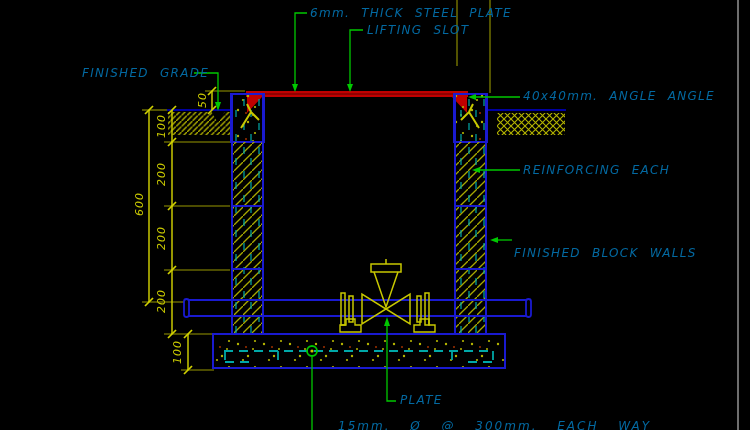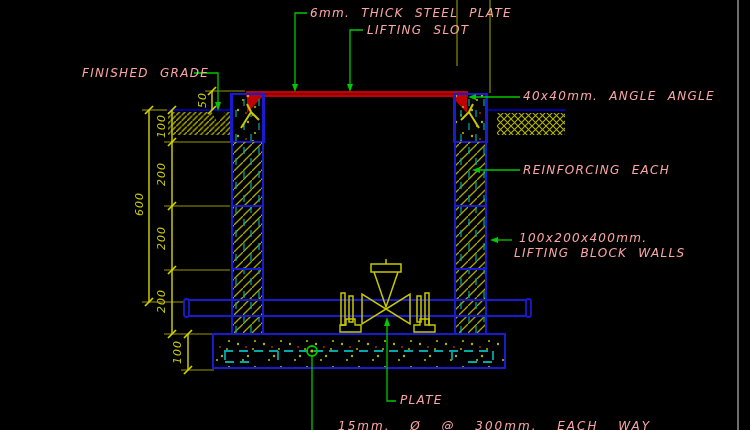--- a/index.html
+++ b/index.html
@@ -2,21 +2,21 @@
 <html><head>
 <meta charset="utf-8">
 <style>
   html,body{margin:0;padding:0;background:#000;}
   #canvas{
     position:relative;width:750px;height:430px;background:#000;
     overflow:hidden;font-family:"DejaVu Sans",sans-serif;
   }
   #linework{position:absolute;left:0;top:0;}
   .lbl{
-    position:absolute;color:#fca5a5;font-style:italic;font-size:12px;
+    position:absolute;color:#0369a1;font-style:italic;font-size:12px;
     letter-spacing:1.3px;word-spacing:6px;white-space:nowrap;line-height:14px;text-align:center;
   }
   .dim{
     position:absolute;width:36px;height:14px;color:#c8c800;font-style:italic;
     font-size:11px;letter-spacing:1px;text-align:center;line-height:14px;
     transform:rotate(-90deg);transform-origin:center;white-space:nowrap;
   }
   .edge-line{position:absolute;top:0;right:11px;width:2px;height:430px;background:#6e6e6e;}
 </style>
 </head>
@@ -181,22 +181,21 @@
       <polygon points="490,240 498,237 498,243"></polygon>
       <polygon points="387,317 384,326 390,326"></polygon>
     </g>
   </svg>
 
   <div class="lbl" style="left:310px;top:6px">6mm. THICK STEEL PLATE</div>
   <div class="lbl" style="left:82px;top:66px">FINISHED GRADE</div>
   <div class="lbl" style="left:367px;top:23px">LIFTING SLOT</div>
   <div class="lbl" style="left:523px;top:89px">40x40mm. ANGLE ANGLE</div>
   <div class="lbl" style="left:523px;top:163px">REINFORCING EACH</div>
-  <div class="lbl" style="left:519px;top:231px">100x200x400mm.</div>
-  <div class="lbl" style="left:514px;top:246px">LIFTING BLOCK WALLS</div>
+  <div class="lbl" style="left:514px;top:246px">FINISHED BLOCK WALLS</div>
   <div class="lbl" style="left:400px;top:393px">PLATE</div>
   <div class="lbl" style="left:338px;top:419px;word-spacing:14px;letter-spacing:2px">15mm. Ø @ 300mm. EACH WAY</div>
 
   <div class="dim" style="left:185px;top:93px">50</div>
   <div class="dim" style="left:144px;top:119px">100</div>
   <div class="dim" style="left:144px;top:167px">200</div>
   <div class="dim" style="left:144px;top:231px">200</div>
   <div class="dim" style="left:144px;top:294px">200</div>
   <div class="dim" style="left:160px;top:345px">100</div>
   <div class="dim" style="left:122px;top:197px">600</div>

